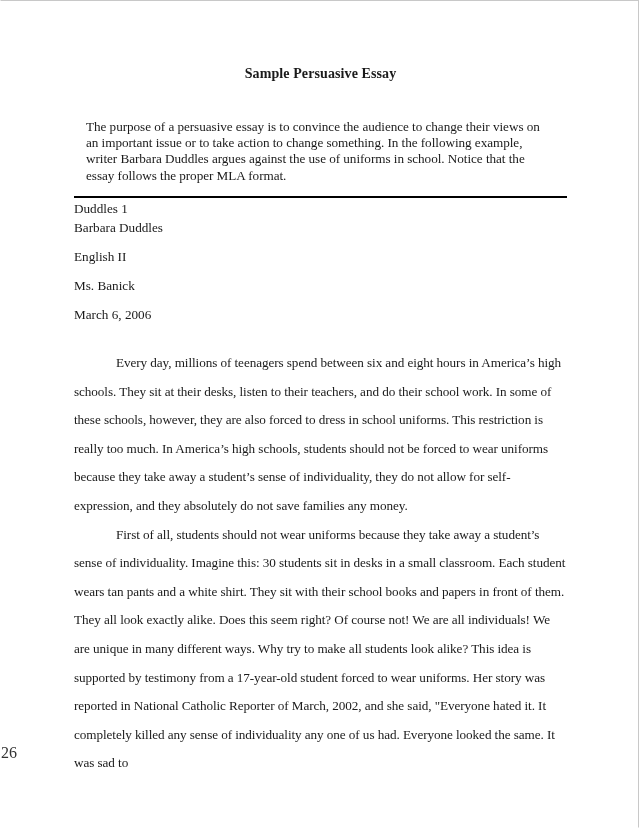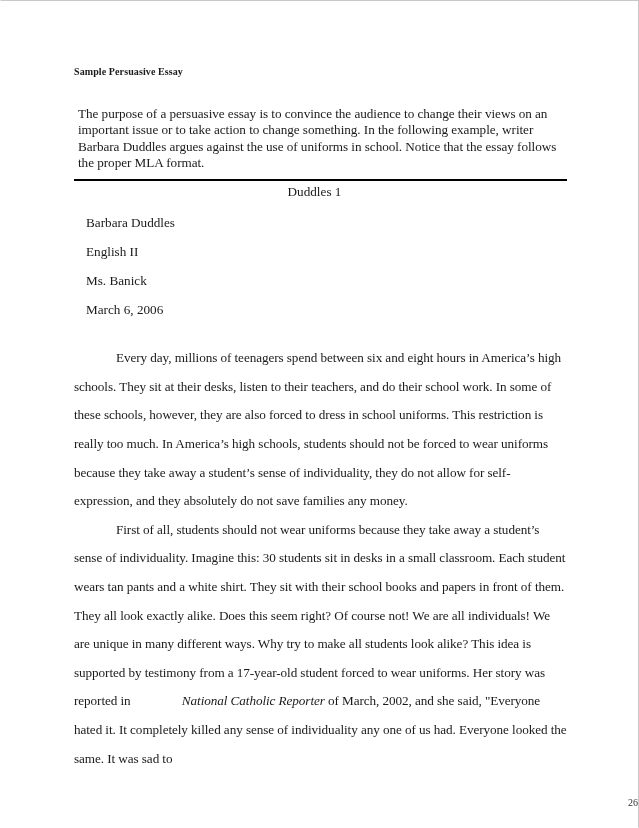--- a/index.html
+++ b/index.html
@@ -24,50 +24,51 @@
     border-left: 1px solid #ffffff;
     overflow: hidden;
   }
   .content {
     position: absolute;
     left: 73px;
     top: 0;
     width: 493px;
   }
   .doc-title {
+    text-align: center;
     font-weight: bold;
-    font-size: 10px;
+    font-size: 14px;
     letter-spacing: 0.1px;
     margin: 0;
     padding-top: 65px;
     line-height: 1.2;
   }
   .intro {
-    margin: 4px;
+    margin: 12px;
     padding-top: 24px;
     font-size: 13.2px;
     line-height: 16.3px;
     text-align: left;
     letter-spacing: -0.05px;
   }
   .divider {
     margin: 8px 0 0 0;
     height: 0;
     border: none;
     border-top: 2.5px solid #000000;
     width: 100%;
   }
   .running-head {
-    text-align: center;
+    text-align: left;
     font-size: 13.2px;
     line-height: 17px;
     margin: 2px 12px 0 0;
   }
   .heading-block {
-    margin: 12px;
+    margin: 0;
     padding-top: 4px;
   }
   .heading-line {
     font-size: 13.2px;
     line-height: 14px;
     margin: 0 0 15px 0;
   }
   .essay-title {
     text-align: center;
     font-size: 13.2px;
@@ -79,30 +80,28 @@
     line-height: 28.6px;
     margin: 0;
     text-indent: 42px;
     letter-spacing: -0.08px;
     text-align: left;
   }
   .body-para.first {
     margin-top: 27px;
   }
   .italic {
-    font-style: italic;
-    margin-left: 48px;
   }
   .page-number {
     position: absolute;
     left: 0;
     right: 0;
-    top: 796px;
-    text-align: right;
-    font-size: 10px;
+    top: 743px;
+    text-align: left;
+    font-size: 16px;
     color: #333333;
   }
 </style>
 </head>
 <body>
 
 <div class="page">
 
   <div class="content">
 

